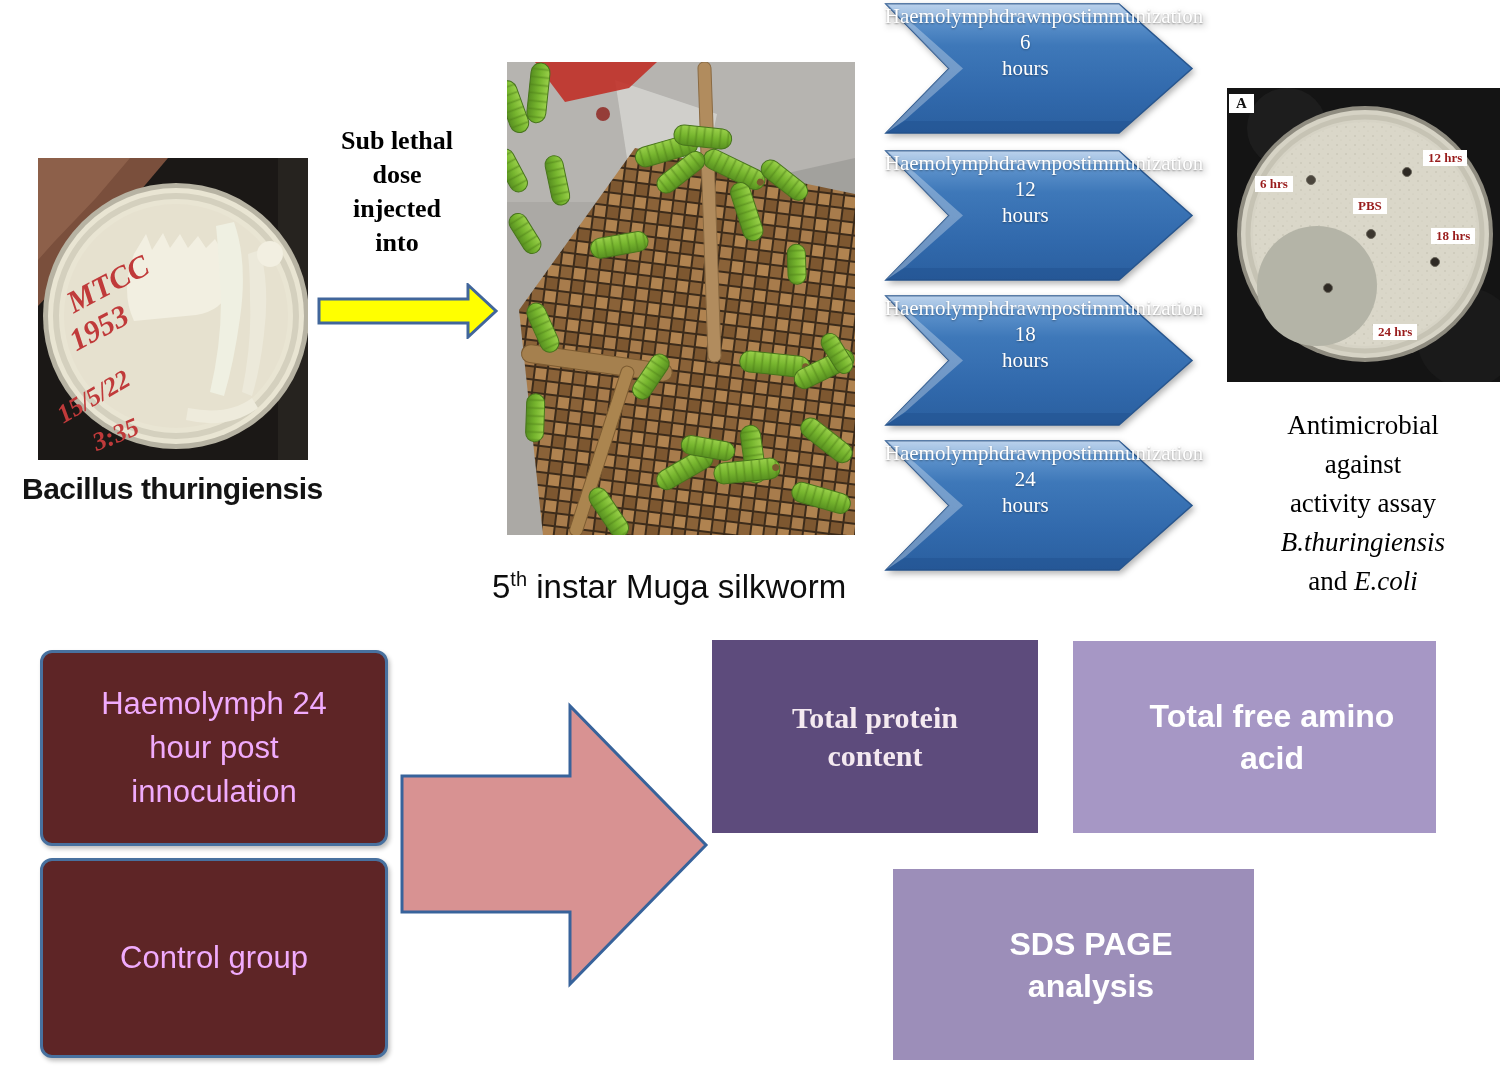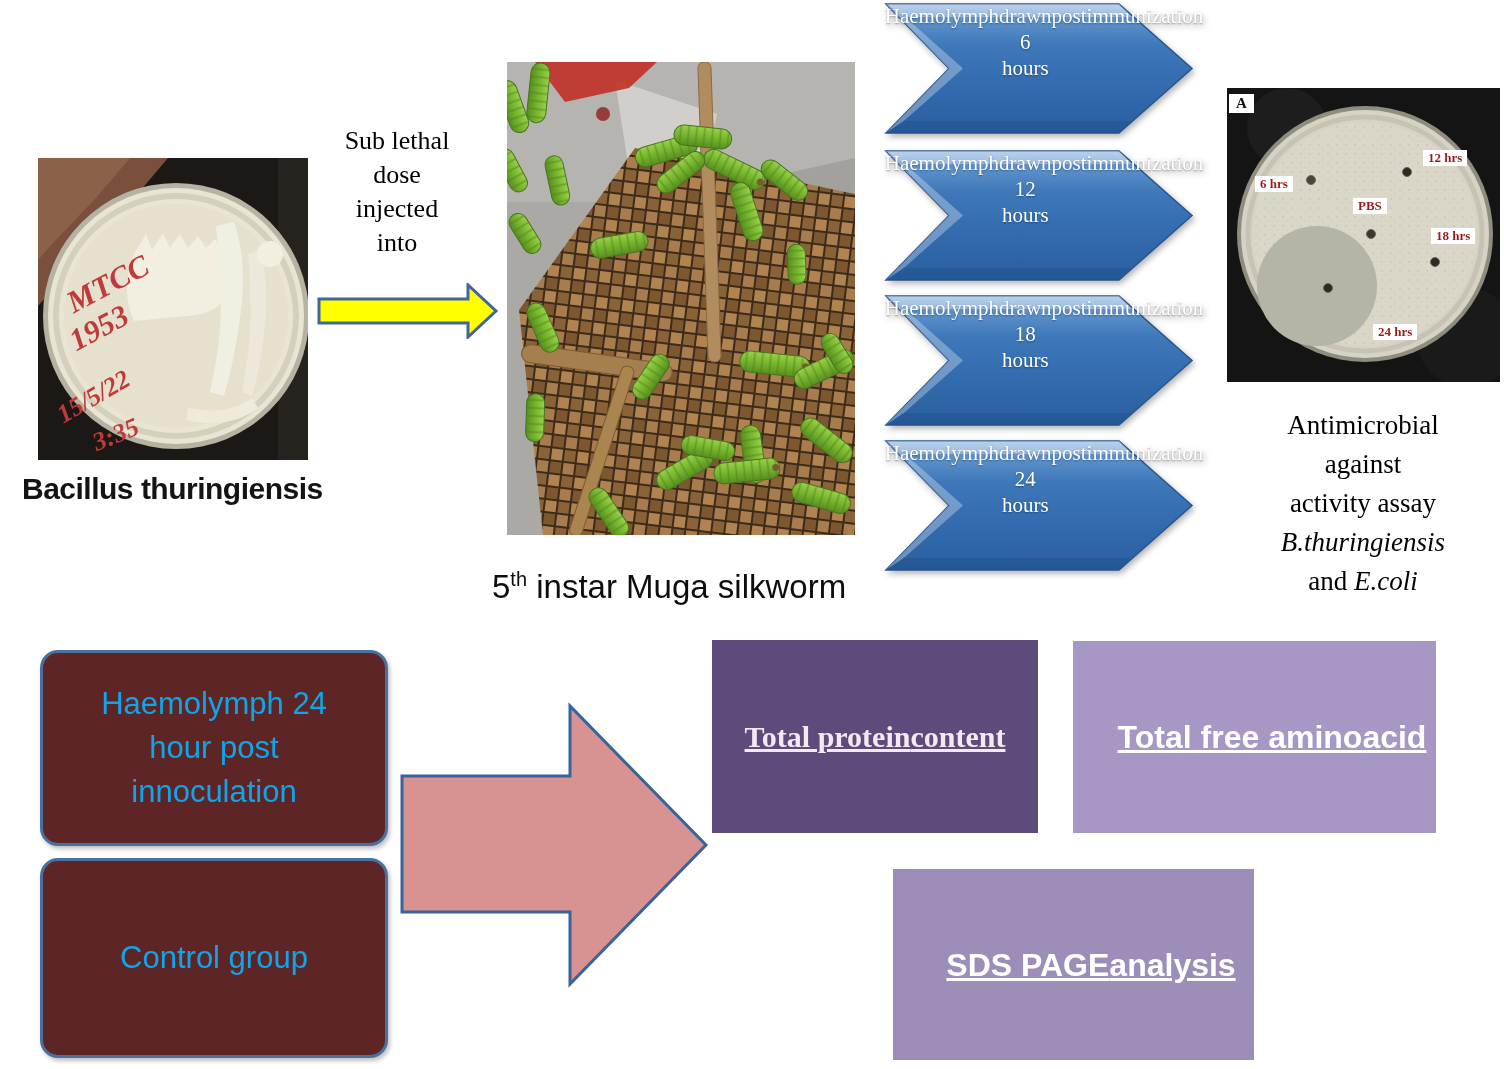--- a/index.html
+++ b/index.html
@@ -6,46 +6,46 @@
   .canvas{position:relative;width:1504px;height:1069px;background:#ffffff;overflow:hidden;
           font-family:"Liberation Sans",sans-serif;margin:0 auto;}
   .photo{position:absolute;overflow:hidden;}
   
   .hw{position:absolute;color:#c03a3a;font-family:"Liberation Serif",serif;font-style:italic;
       font-weight:bold;white-space:nowrap;}
   .bt-caption{position:absolute;left:22px;top:472px;width:340px;font-weight:700;
       font-size:30px;letter-spacing:-0.5px;color:#141414;white-space:nowrap;}
   
   .sublethal{position:absolute;left:322px;top:124px;width:150px;text-align:center;
-      font-family:"Liberation Serif",serif;font-weight:normal;font-size:26px;line-height:34px;color:#000;}
+      font-family:"Liberation Serif",serif;font-weight:bold;font-size:26px;line-height:34px;color:#000;}
   
   .worm-caption{position:absolute;left:492px;top:568px;width:400px;font-size:33px;color:#0d0d0d;
       white-space:nowrap;}
   .worm-caption sup{font-size:20px;}
   
   .chevron{position:absolute;left:883px;width:312px;height:131px;filter:drop-shadow(2px 3px 3px rgba(0,0,0,.30));}
   .chevron svg{position:absolute;left:0;top:0;}
   .chevron .txt{position:absolute;left:62px;right:52px;top:0;bottom:0;display:flex;
       justify-content:center;text-align:center;color:#ffffff;font-family:"Liberation Serif",serif;
       font-size:21px;line-height:26px;text-shadow:0 1px 2px rgba(0,0,0,.35);}
   
   .assay-label{position:absolute;background:#ffffff;color:#991c1c;font-family:"Liberation Serif",serif;
       font-weight:bold;font-size:13px;padding:0 5px;white-space:nowrap;}
   .assay-corner{position:absolute;background:#ffffff;color:#111;font-family:"Liberation Serif",serif;
       font-weight:bold;font-size:15px;padding:1px 7px;}
   .assay-caption{position:absolute;left:1232px;top:406px;width:262px;text-align:center;
       font-family:"Liberation Serif",serif;font-size:27px;line-height:39px;color:#000;}
   .assay-caption .it{font-style:italic;}
   
   .maroon-box{position:absolute;left:40px;width:348px;background:#5e2526;border:3px solid #48719f;
-      border-radius:18px;display:flex;align-items:center;justify-content:center;text-align:center;
-      color:#0ea5e9;font-size:31px;line-height:44px;box-shadow:2px 3px 4px rgba(0,0,0,.25);box-sizing:border-box;}
+      border-radius:12px;display:flex;align-items:center;justify-content:center;text-align:center;
+      color:#f0abfc;font-size:31px;line-height:44px;box-shadow:2px 3px 4px rgba(0,0,0,.25);box-sizing:border-box;}
   .maroon-box .inner{width:262px;}
-  .outbox{position:absolute;display:flex;flex-direction:row;align-items:center;justify-content:center;
-      text-align:center;color:#ffffff;text-decoration:underline;}
+  .outbox{position:absolute;display:flex;flex-direction:column;align-items:center;justify-content:center;
+      text-align:center;color:#ffffff;}
   .outbox.serif{font-family:"Liberation Serif",serif;font-weight:bold;font-size:30px;line-height:38px;color:#f4e9f0;}
   .outbox.sans{font-weight:bold;font-size:32px;line-height:42px;padding-left:35px;}
   .arrow-svg{position:absolute;}
 </style>
 </head>
 <body>
 
 <div class="canvas">
 
   <svg width="0" height="0" style="position:absolute">

